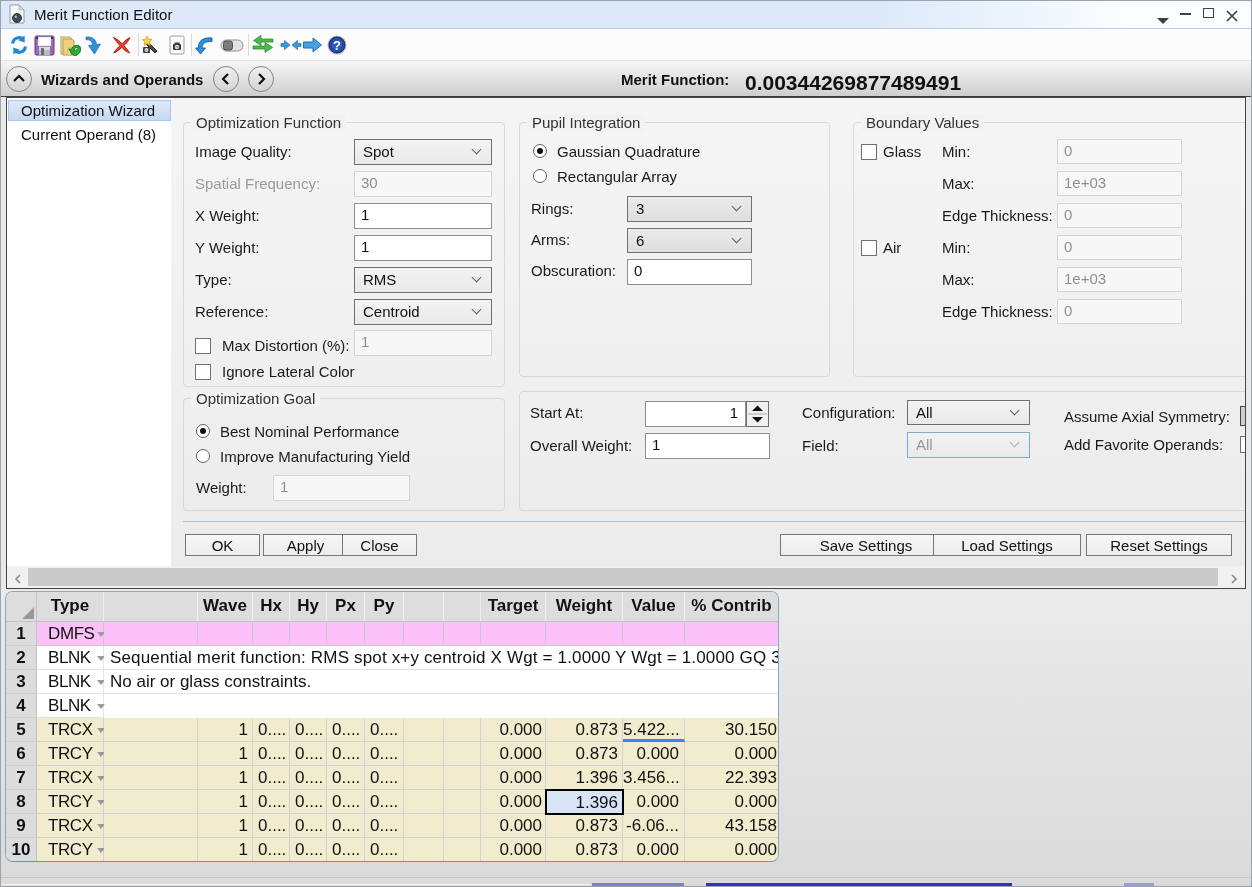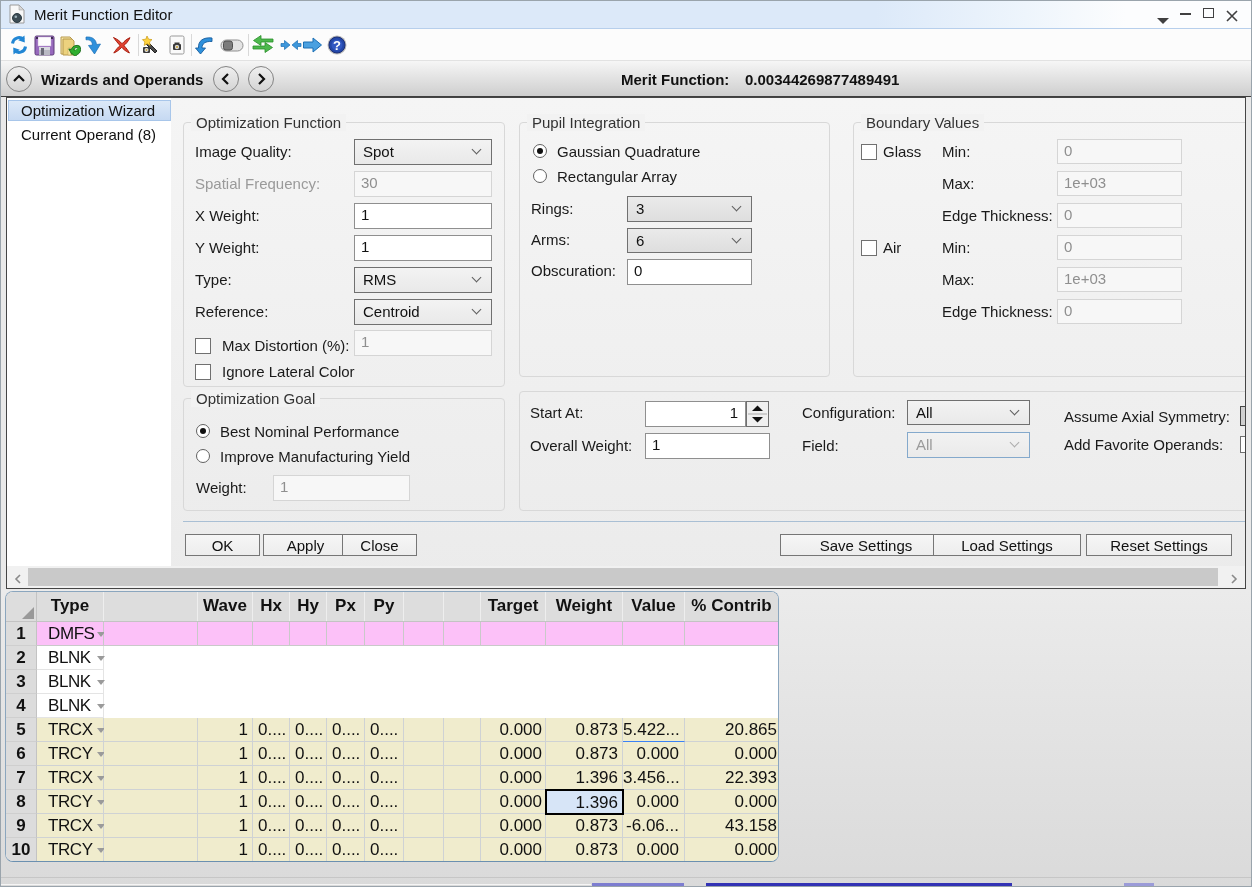--- a/index.html
+++ b/index.html
@@ -14,21 +14,21 @@
   border-left:1px solid #9aa4ac; border-right:1px solid #9aa4ac;
   border-top:1px solid #b7cfec; border-bottom:1px solid #e2e2e2; }
 .tsep { position:absolute; top:34px; width:1px; height:22px; background:#d9d9d9; }
 .ticon { position:absolute; top:35px; }
 #wizbar { left:0; top:61px; width:1252px; height:36px;
   background:linear-gradient(#f6f6f6,#cecece);
   border-left:1px solid #9aa4ac; border-right:1px solid #9aa4ac; border-bottom:1px solid #3f3f3f; }
 .circ { position:absolute; width:26px; height:26px; border:1px solid #848484; border-radius:50%; top:66px; }
 #wiztxt { left:41px; top:71px; font-size:15px; font-weight:bold; color:#111; }
 #mftxt { left:621px; top:71px; font-size:15px; font-weight:bold; color:#111; }
-#mfval { left:745px; top:71px; font-size:15px; font-weight:bold; color:#111; }
+#mfval { left:745px; top:71px; font-size:21px; font-weight:bold; color:#111; }
 #pane { left:6px; top:97px; width:1240px; height:492px; border:1px solid #454545;
   background:linear-gradient(#f5f5f5,#ebebeb); overflow:hidden; }
 #leftcol { left:0px; top:0px; width:164px; height:468px; background:#fff; }
 #selitem { left:1px; top:2px; width:163px; height:21px;
   background:linear-gradient(#dce9f8,#c6d9f2); border:1px solid #a8c6ea; }
 .listtxt { font-size:15px; color:#111; white-space:nowrap; }
 .gb { position:absolute; border:1px solid #d8d8d8; border-radius:4px; }
 .gblabel { position:absolute; font-size:15px; color:#333; background:#f2f2f2; padding:0 5px; white-space:nowrap; }
 .lbl { position:absolute; font-size:15px; color:#1a1a1a; white-space:nowrap; line-height:16px; }
 .dlbl { position:absolute; font-size:15px; color:#9a9a9a; white-space:nowrap; line-height:16px; }
@@ -304,47 +304,49 @@
       <div class="cell" style="left:438px;width:37px;background:#fcc1f8;border-bottom:1px solid #c9c9c9;border-right:1px solid #c9c9c9;padding-left:6px;"></div>
       <div class="cell" style="left:475px;width:65px;background:#fcc1f8;border-bottom:1px solid #c9c9c9;border-right:1px solid #c9c9c9;padding-left:6px;"></div>
       <div class="cell" style="left:540px;width:77px;background:#fcc1f8;border-bottom:1px solid #c9c9c9;border-right:1px solid #c9c9c9;padding-left:6px;"></div>
       <div class="cell" style="left:617px;width:62px;background:#fcc1f8;border-bottom:1px solid #c9c9c9;border-right:1px solid #c9c9c9;padding-left:6px;"></div>
       <div class="cell" style="left:679px;width:93px;background:#fcc1f8;border-bottom:1px solid #c9c9c9;padding-left:6px;"></div>
     </div>
 <div class="row" style="top:54px;">
       <div class="ncell">2</div>
       <div class="cell" style="left:31px;width:67px;background:#ffffff;border-right:1px solid #e4e4e4;border-bottom:1px solid #e4e4e4;padding-left:11px;letter-spacing:-0.4px;">BLNK</div>
       <div class="tri" style="left:91px;top:10px;border-top-color:#9a9a9a;"></div>
+      <div class="cell" style="left:98px;width:674px;background:#ffffff;border-bottom:1px solid #e4e4e4;padding-left:6px;letter-spacing:0.16px;">Sequential merit function: RMS spot x+y centroid X Wgt = 1.0000 Y Wgt = 1.0000 GQ 3</div>
     </div>
 <div class="row" style="top:78px;">
       <div class="ncell">3</div>
       <div class="cell" style="left:31px;width:67px;background:#ffffff;border-right:1px solid #e4e4e4;border-bottom:1px solid #e4e4e4;padding-left:11px;letter-spacing:-0.4px;">BLNK</div>
       <div class="tri" style="left:91px;top:10px;border-top-color:#9a9a9a;"></div>
+      <div class="cell" style="left:98px;width:674px;background:#ffffff;border-bottom:1px solid #e4e4e4;padding-left:6px;">No air or glass constraints.</div>
     </div>
 <div class="row" style="top:102px;">
       <div class="ncell">4</div>
       <div class="cell" style="left:31px;width:67px;background:#ffffff;border-right:1px solid #e4e4e4;border-bottom:1px solid #e4e4e4;padding-left:11px;letter-spacing:-0.4px;">BLNK</div>
       <div class="tri" style="left:91px;top:10px;border-top-color:#9a9a9a;"></div>
     </div>
 <div class="row" style="top:126px;">
       <div class="ncell">5</div>
       <div class="cell" style="left:31px;width:67px;background:#f0eccd;border-right:1px solid #cfd2d4;border-bottom:1px solid #cfd2d4;padding-left:11px;letter-spacing:-0.4px;">TRCX</div>
       <div class="tri" style="left:91px;top:10px;border-top-color:#9a9a9a;"></div>
       <div class="cell" style="left:98px;width:94px;background:#f0eccd;border-bottom:1px solid #cfd2d4;border-right:1px solid #cfd2d4;padding-left:6px;"></div>
       <div class="cell rt" style="left:192px;width:55px;background:#f0eccd;border-bottom:1px solid #cfd2d4;border-right:1px solid #cfd2d4;padding-right:4px;">1</div>
       <div class="cell" style="left:247px;width:37px;background:#f0eccd;border-bottom:1px solid #cfd2d4;border-right:1px solid #cfd2d4;padding-left:5px;">0....</div>
       <div class="cell" style="left:284px;width:37px;background:#f0eccd;border-bottom:1px solid #cfd2d4;border-right:1px solid #cfd2d4;padding-left:5px;">0....</div>
       <div class="cell" style="left:321px;width:38px;background:#f0eccd;border-bottom:1px solid #cfd2d4;border-right:1px solid #cfd2d4;padding-left:5px;">0....</div>
       <div class="cell" style="left:359px;width:39px;background:#f0eccd;border-bottom:1px solid #cfd2d4;border-right:1px solid #cfd2d4;padding-left:5px;">0....</div>
       <div class="cell" style="left:398px;width:40px;background:#f0eccd;border-bottom:1px solid #cfd2d4;border-right:1px solid #cfd2d4;padding-left:6px;"></div>
       <div class="cell" style="left:438px;width:37px;background:#f0eccd;border-bottom:1px solid #cfd2d4;border-right:1px solid #cfd2d4;padding-left:6px;"></div>
       <div class="cell rt" style="left:475px;width:65px;background:#f0eccd;border-bottom:1px solid #cfd2d4;border-right:1px solid #cfd2d4;padding-right:3px;">0.000</div>
       <div class="cell rt" style="left:540px;width:77px;background:#f0eccd;border-bottom:1px solid #cfd2d4;border-right:1px solid #cfd2d4;padding-right:4px;">0.873</div>
-      <div class="cell rt" style="left:617px;width:62px;background:#f0eccd;border-bottom:1px solid #3b82f6;border-right:1px solid #cfd2d4;padding-right:5px;">5.422...</div>
-      <div class="cell rt" style="left:679px;width:93px;background:#f0eccd;border-bottom:1px solid #cfd2d4;padding-right:1px;">20.865</div>
+      <div class="cell rt" style="left:617px;width:62px;background:#f0eccd;border-bottom:3px solid #3b82f6;border-right:1px solid #cfd2d4;padding-right:5px;">5.422...</div>
+      <div class="cell rt" style="left:679px;width:93px;background:#f0eccd;border-bottom:1px solid #cfd2d4;padding-right:1px;">30.150</div>
     </div>
 <div class="row" style="top:150px;">
       <div class="ncell">6</div>
       <div class="cell" style="left:31px;width:67px;background:#f0eccd;border-right:1px solid #cfd2d4;border-bottom:1px solid #cfd2d4;padding-left:11px;letter-spacing:-0.4px;">TRCY</div>
       <div class="tri" style="left:91px;top:10px;border-top-color:#9a9a9a;"></div>
       <div class="cell" style="left:98px;width:94px;background:#f0eccd;border-bottom:1px solid #cfd2d4;border-right:1px solid #cfd2d4;padding-left:6px;"></div>
       <div class="cell rt" style="left:192px;width:55px;background:#f0eccd;border-bottom:1px solid #cfd2d4;border-right:1px solid #cfd2d4;padding-right:4px;">1</div>
       <div class="cell" style="left:247px;width:37px;background:#f0eccd;border-bottom:1px solid #cfd2d4;border-right:1px solid #cfd2d4;padding-left:5px;">0....</div>
       <div class="cell" style="left:284px;width:37px;background:#f0eccd;border-bottom:1px solid #cfd2d4;border-right:1px solid #cfd2d4;padding-left:5px;">0....</div>
       <div class="cell" style="left:321px;width:38px;background:#f0eccd;border-bottom:1px solid #cfd2d4;border-right:1px solid #cfd2d4;padding-left:5px;">0....</div>

